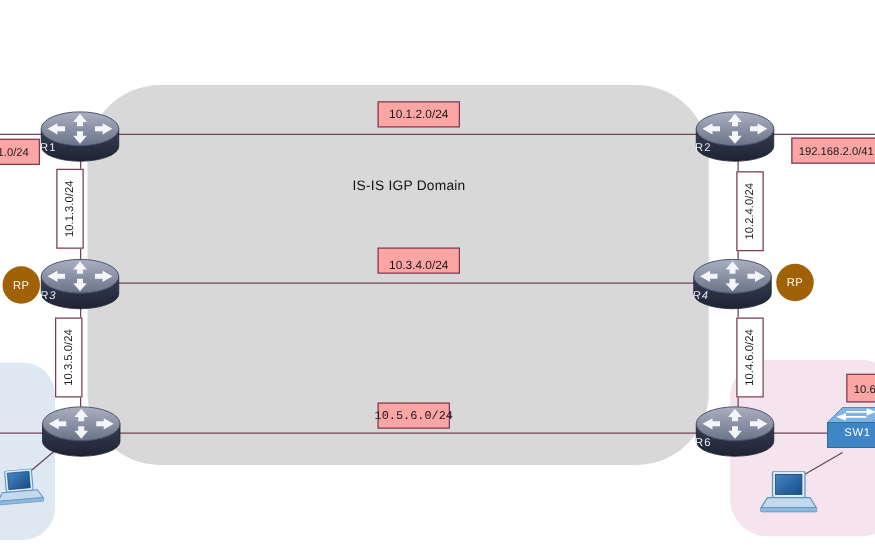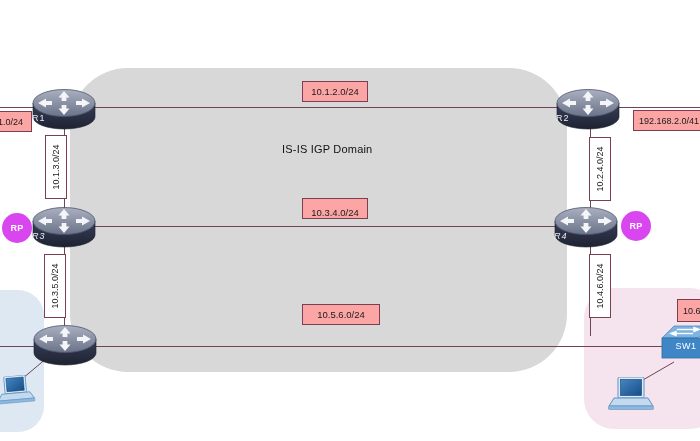--- a/index.html
+++ b/index.html
@@ -18,22 +18,22 @@
   .vlabel{position:absolute;background:#fff;border:1px solid #7b3e52;box-sizing:border-box;
           display:flex;align-items:center;justify-content:center;}
   .vlabel span{transform:rotate(-90deg);white-space:nowrap;font-size:9px;color:#1a1a1a;}
   .domain-title{position:absolute;left:282px;top:143px;font-size:11px;font-weight:normal;color:#111;
                 letter-spacing:.2px;}
   .node{position:absolute;}
   .rlabel{position:absolute;left:0;right:0;top:25px;color:#e9ebf2;
           font-size:9px;letter-spacing:1px;}
   .swlabel{position:absolute;left:8px;right:0;top:17px;text-align:center;color:#fff;font-size:9px;
            letter-spacing:.5px;}
-  .rp-badge{position:absolute;width:30px;height:30px;border-radius:50%;background:#d946ef;
-            color:#fff;font-size:9px;font-weight:bold;display:flex;align-items:center;
+  .rp-badge{position:absolute;width:30px;height:30px;border-radius:50%;background:#a16207;
+            color:#fff;font-size:9px;font-weight:normal;display:flex;align-items:center;
             justify-content:center;letter-spacing:.3px;}
   .defs{position:absolute;width:0;height:0;}
 </style>
 </head>
 <body>
 
 <svg class="defs" aria-hidden="true">
   <defs>
     <linearGradient id="rtop" x1="0" y1="0" x2="0" y2="1">
       <stop offset="0" stop-color="#aab0c0"></stop>
@@ -97,21 +97,21 @@
   </svg>
 
   <div class="domain-title">IS-IS IGP Domain</div>
 
   <div class="netlabel" style="left:302px;top:81px;width:66px;height:21px;">
     <span>10.1.2.0/24</span>
   </div>
   <div class="netlabel" style="left:302px;top:198px;width:66px;height:21px;align-items:flex-end;">
     <span>10.3.4.0/24</span>
   </div>
-  <div class="netlabel" style="left:302px;top:304px;width:78px;height:21px;">
+  <div class="netlabel" style="left:302px;top:322px;width:58px;height:21px;font-family:Liberation Mono, monospace;">
     <span>10.5.6.0/24</span>
   </div>
   <div class="netlabel small" style="left:-46px;top:111px;width:78px;height:21px;">
     <span>192.168.1.0/24</span>
   </div>
   <div class="netlabel small" style="left:633px;top:110px;width:72px;height:21px;">
     <span>192.168.2.0/41</span>
   </div>
   <div class="netlabel small leftalign" style="left:677px;top:299px;width:72px;height:23px;">
     <span>10.6.0.0/24</span>
@@ -153,20 +153,26 @@
         <use href="#router-sym"></use>
       </svg>
     <div class="rlabel">R4</div>
   </div>
   <div class="node" style="left:33px;top:324px;width:64px;height:44px;">
     <svg width="64" height="44">
         <use href="#router-sym"></use>
       </svg>
     <div class="rlabel"></div>
   </div>
+  <div class="node" style="left:556px;top:324px;width:64px;height:44px;">
+    <svg width="64" height="44">
+        <use href="#router-sym"></use>
+      </svg>
+    <div class="rlabel">R6</div>
+  </div>
 
   <div class="node" style="left:654px;top:324px;width:56px;height:42px;">
     <svg width="56" height="42">
         <use href="#switch-sym"></use>
       </svg>
     <div class="swlabel">SW1</div>
   </div>
 
   <div class="node" style="left:-3px;top:375px;width:38px;height:40px;transform:rotate(-5deg);">
     <svg width="38" height="36" viewBox="0 0 46 42">

